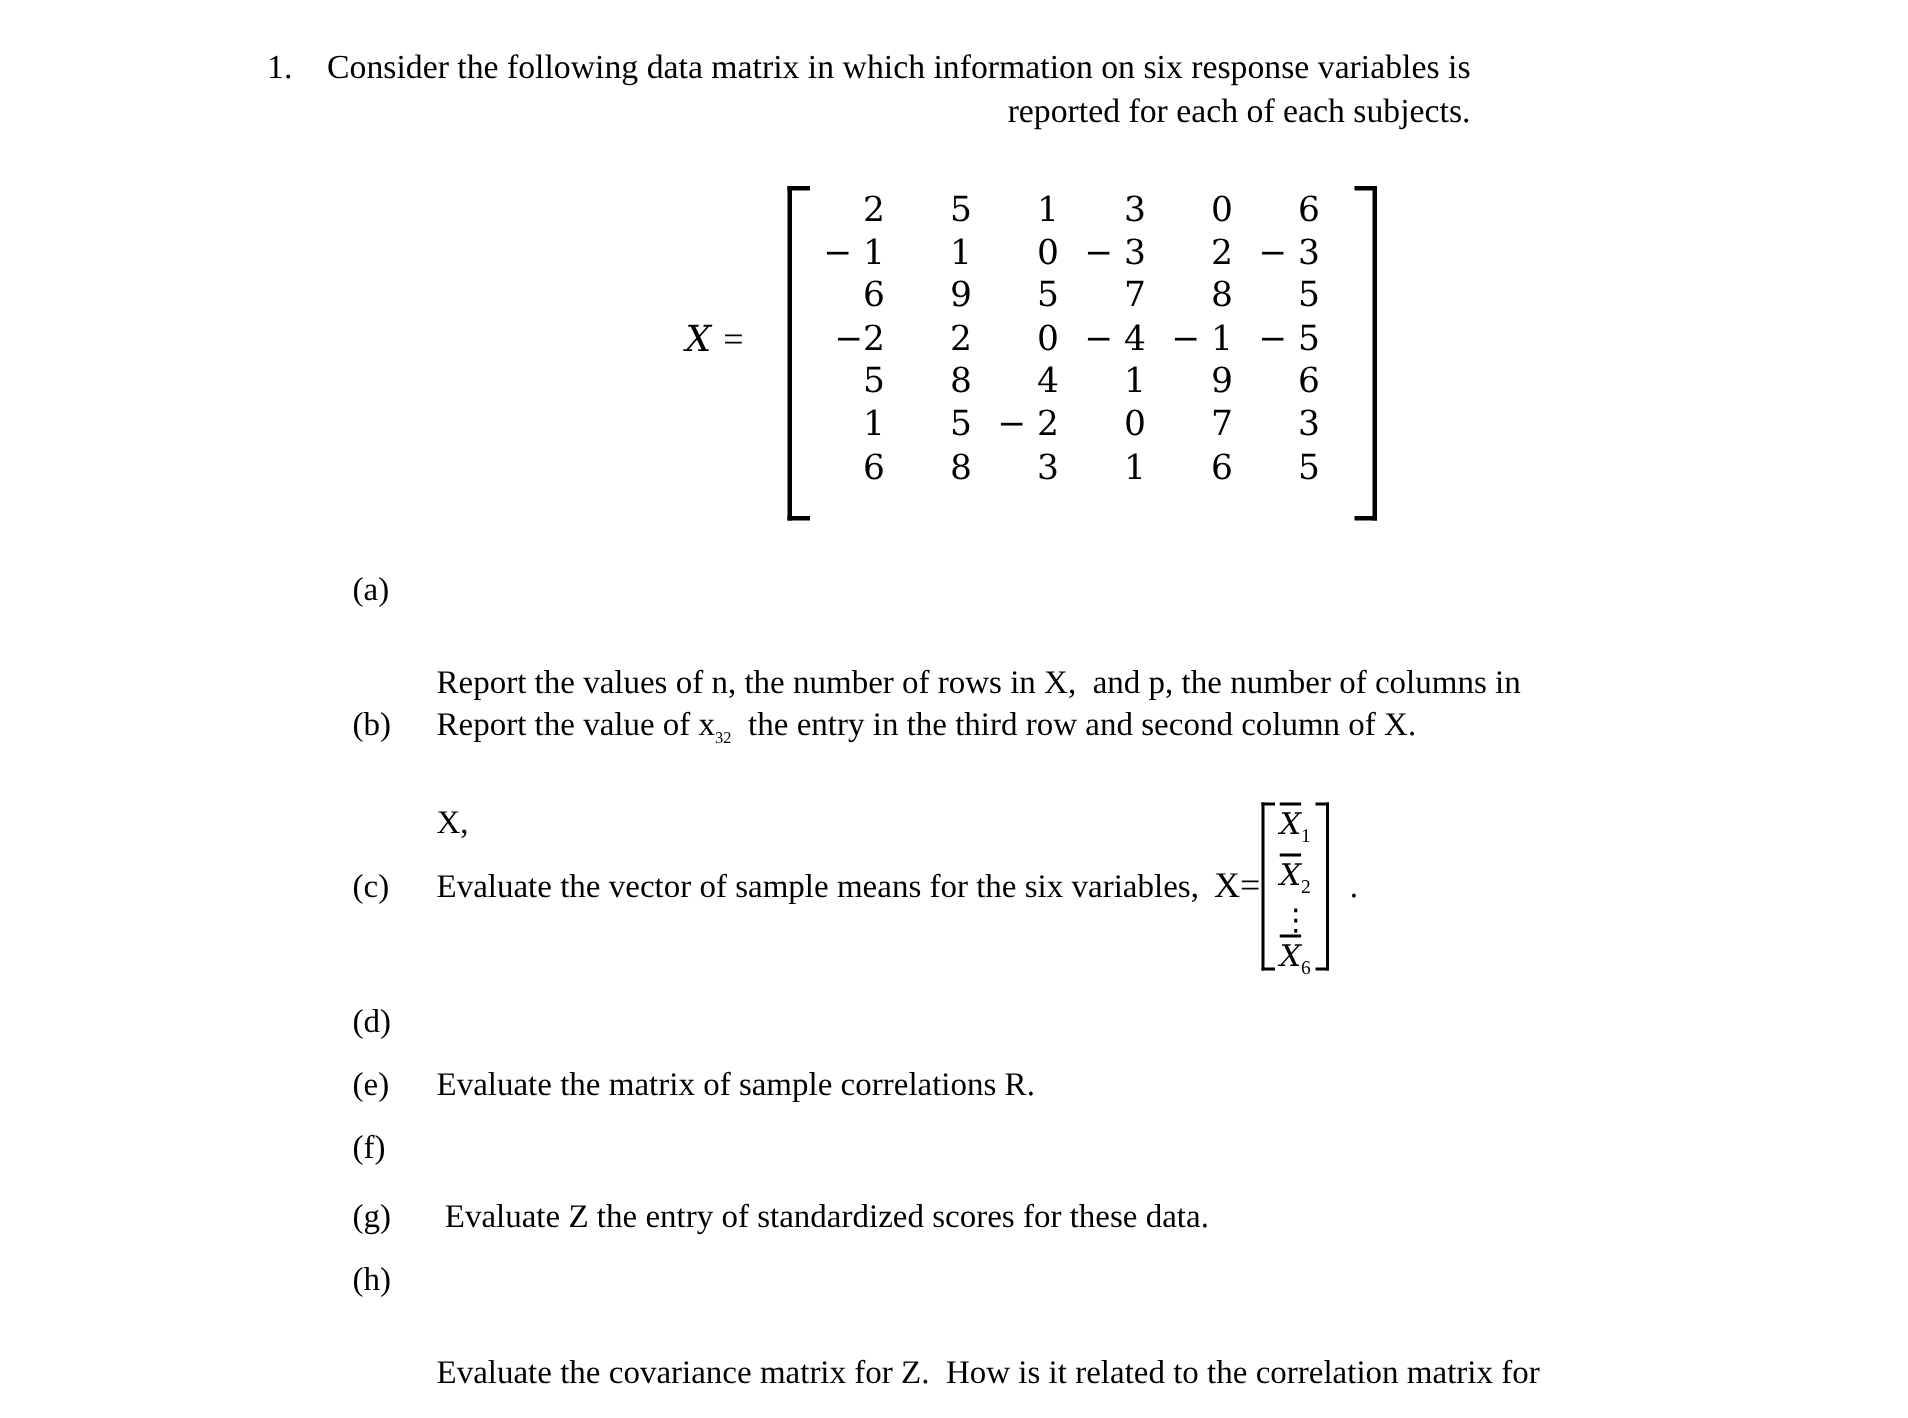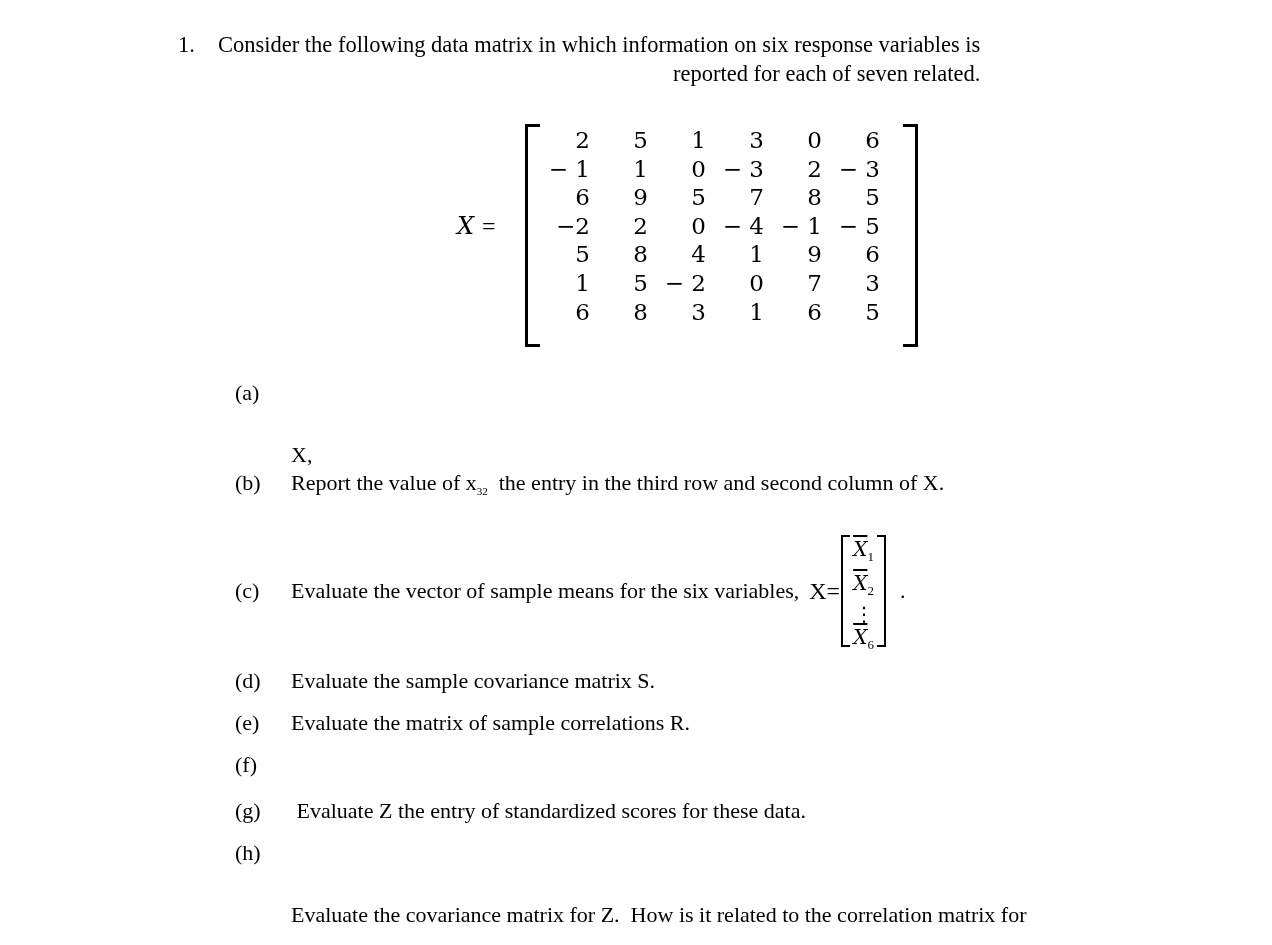--- a/index.html
+++ b/index.html
@@ -48,21 +48,21 @@
 </style>
 </head>
 <body>
 
 <div class="page">
 
   <div class="intro">
     <span class="num">1.</span>
     <div class="introlines">
       <div>Consider the following data matrix in which information on six response variables is</div>
-      <div>reported for each of seven related.</div>
+      <div>reported for each of each subjects.</div>
     </div>
   </div>
 
   <div class="mwrap">
     <span class="xeq"><i>X</i><span class="eq">=</span></span>
     <div class="brk brk-l"></div>
     <div class="mgrid">
       <span class="mcell">2</span>
         <span class="mcell">5</span>
         <span class="mcell">1</span>
@@ -105,20 +105,21 @@
         <span class="mcell">1</span>
         <span class="mcell">6</span>
         <span class="mcell">5</span>
     </div>
     <div class="brk brk-r"></div>
   </div>
 
   <div class="part" style="top:377px;">
     <span class="plabel">(a)</span>
     <div class="ptext">
+      <div>Report the values of n, the number of rows in X,  and p, the number of columns in</div>
       <div>X,</div>
     </div>
   </div>
 
   <div class="part" style="top:467px;">
     <span class="plabel">(b)</span>
     <div class="ptext"><span>Report the value of </span><span><span>x</span><sub>32</sub></span><span>  the entry in the third row and second column of X.</span></div>
   </div>
 
   <div class="partc">
@@ -133,21 +134,20 @@
         <span class="ventry vdots">⋮</span>
         <span class="ventry"><i>X</i><sub>6</sub></span>
       </span>
       <span class="vbrk vbrk-r"></span>
     </span>
     <span class="cperiod">.</span>
   </div>
 
   <div class="part" style="top:665px;">
     <span class="plabel">(d)</span>
-    <div class="ptext">Evaluate the sample covariance matrix S.</div>
   </div>
 
   <div class="part" style="top:707px;">
     <span class="plabel">(e)</span>
     <div class="ptext">Evaluate the matrix of sample correlations R.</div>
   </div>
 
   <div class="part" style="top:749px;">
     <span class="plabel">(f)</span>
   </div>

